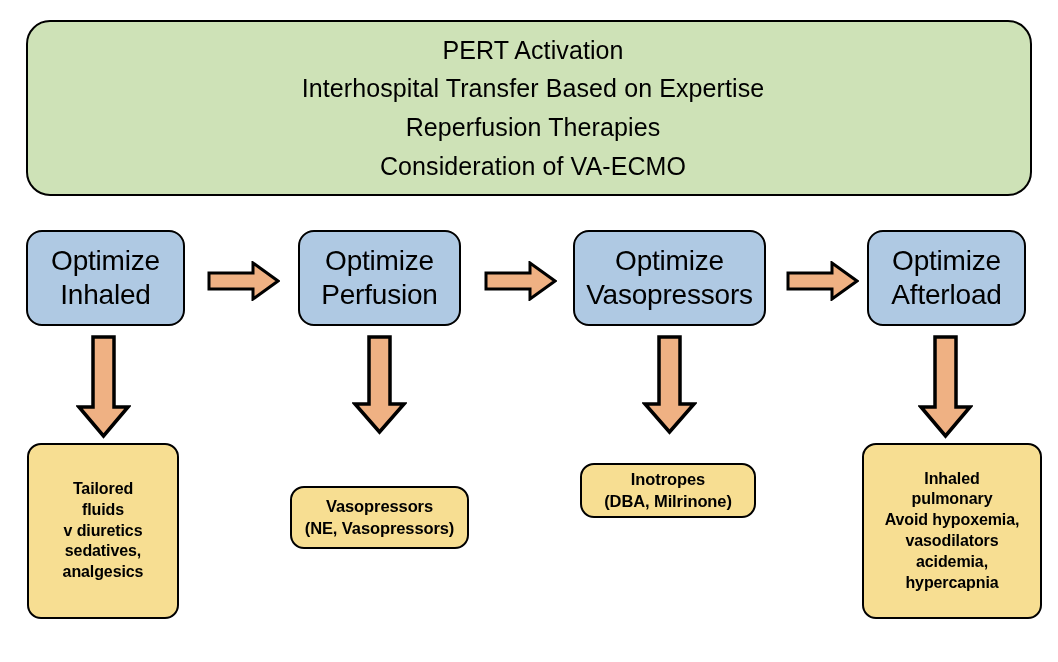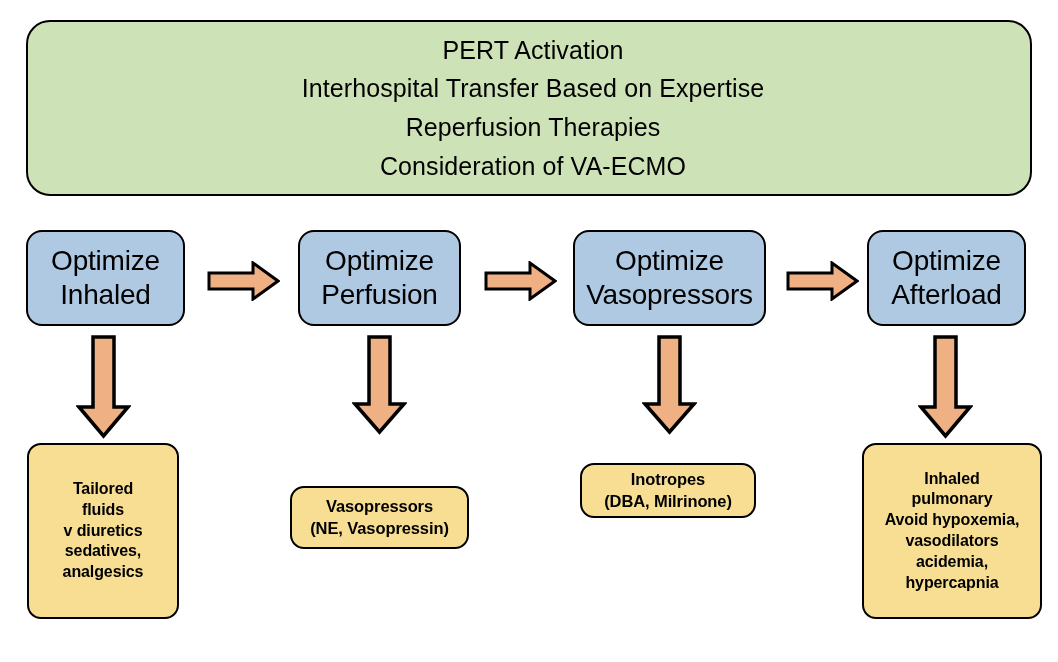--- a/index.html
+++ b/index.html
@@ -165,21 +165,21 @@
       <div>fluids</div>
       <div>v diuretics</div>
       <div>sedatives,</div>
       <div>analgesics</div>
     </div>
   </div>
 
   <div class="node node-detail small" style="left:290px; top:449px; width:179px; height:63px;margin-top:37px;">
     <div class="lines">
       <div>Vasopressors</div>
-      <div>(NE, Vasopressin)</div>
+      <div>(NE, Vasopressors)</div>
     </div>
   </div>
 
   <div class="node node-detail small" style="left:580px; top:449px; width:176px; height:55px;margin-top:14px;">
     <div class="lines">
       <div>Inotropes</div>
       <div>(DBA, Milrinone)</div>
     </div>
   </div>
 

